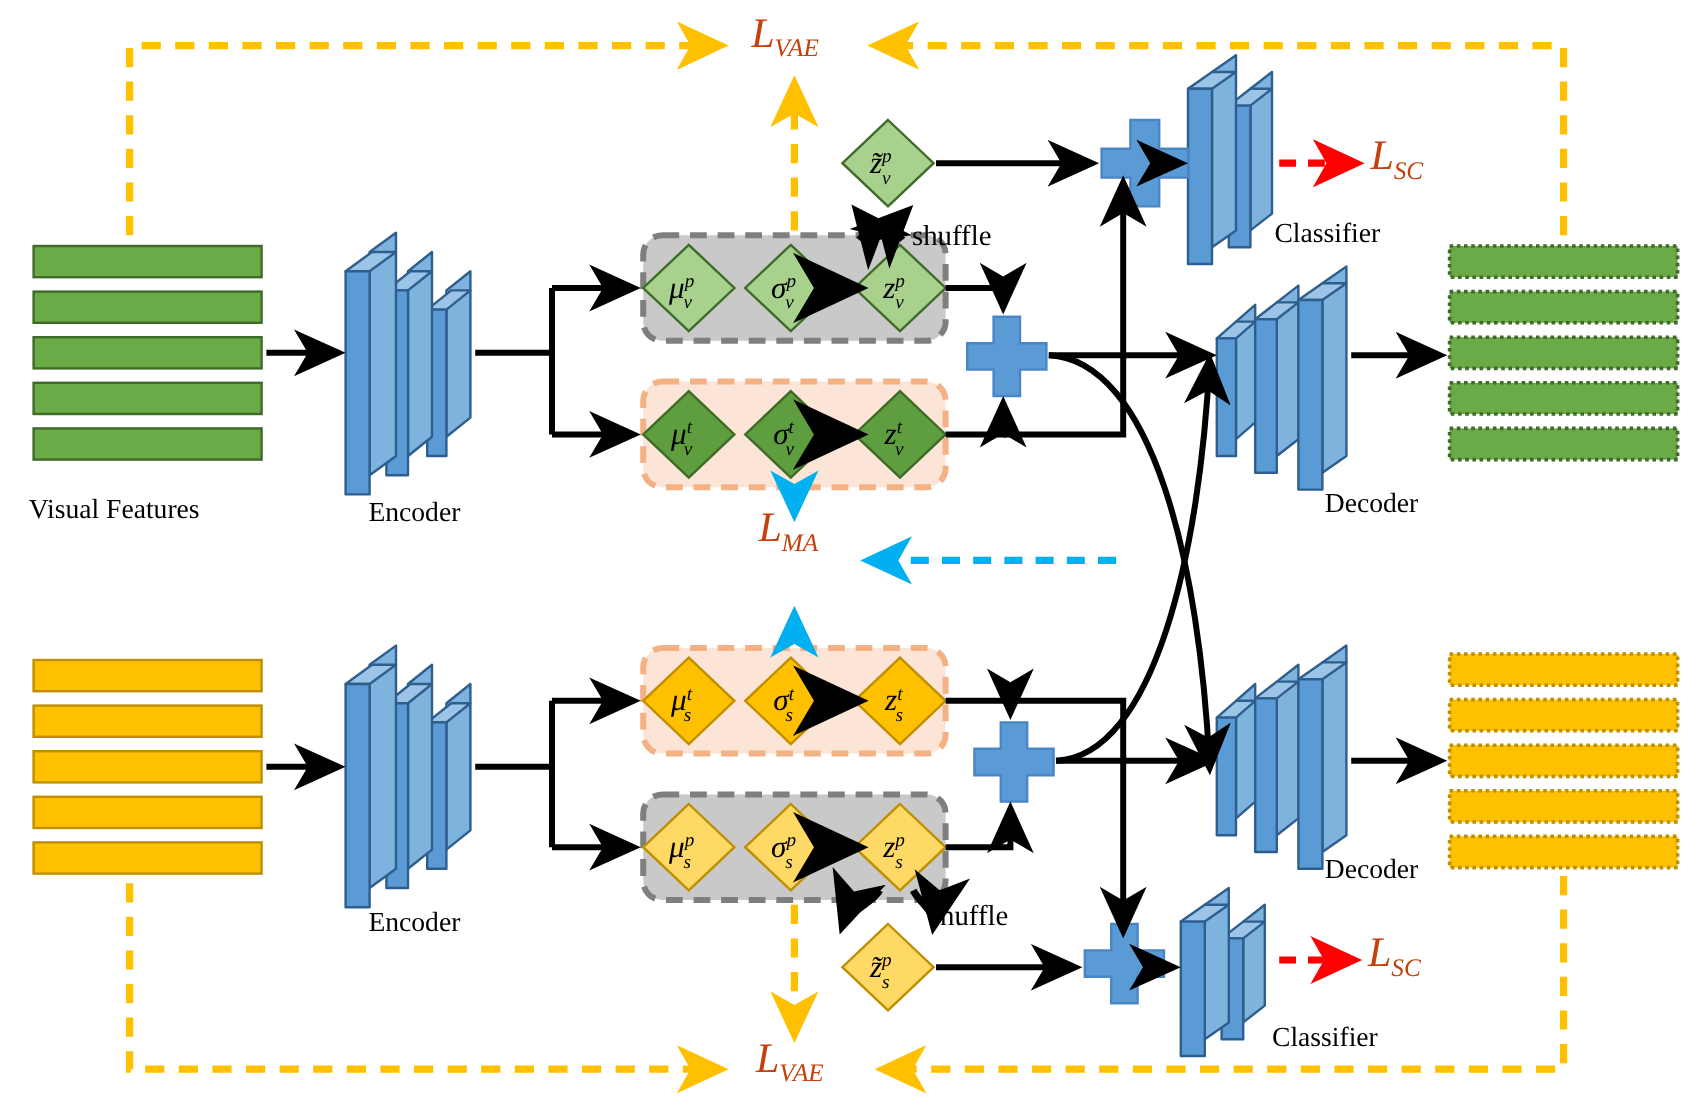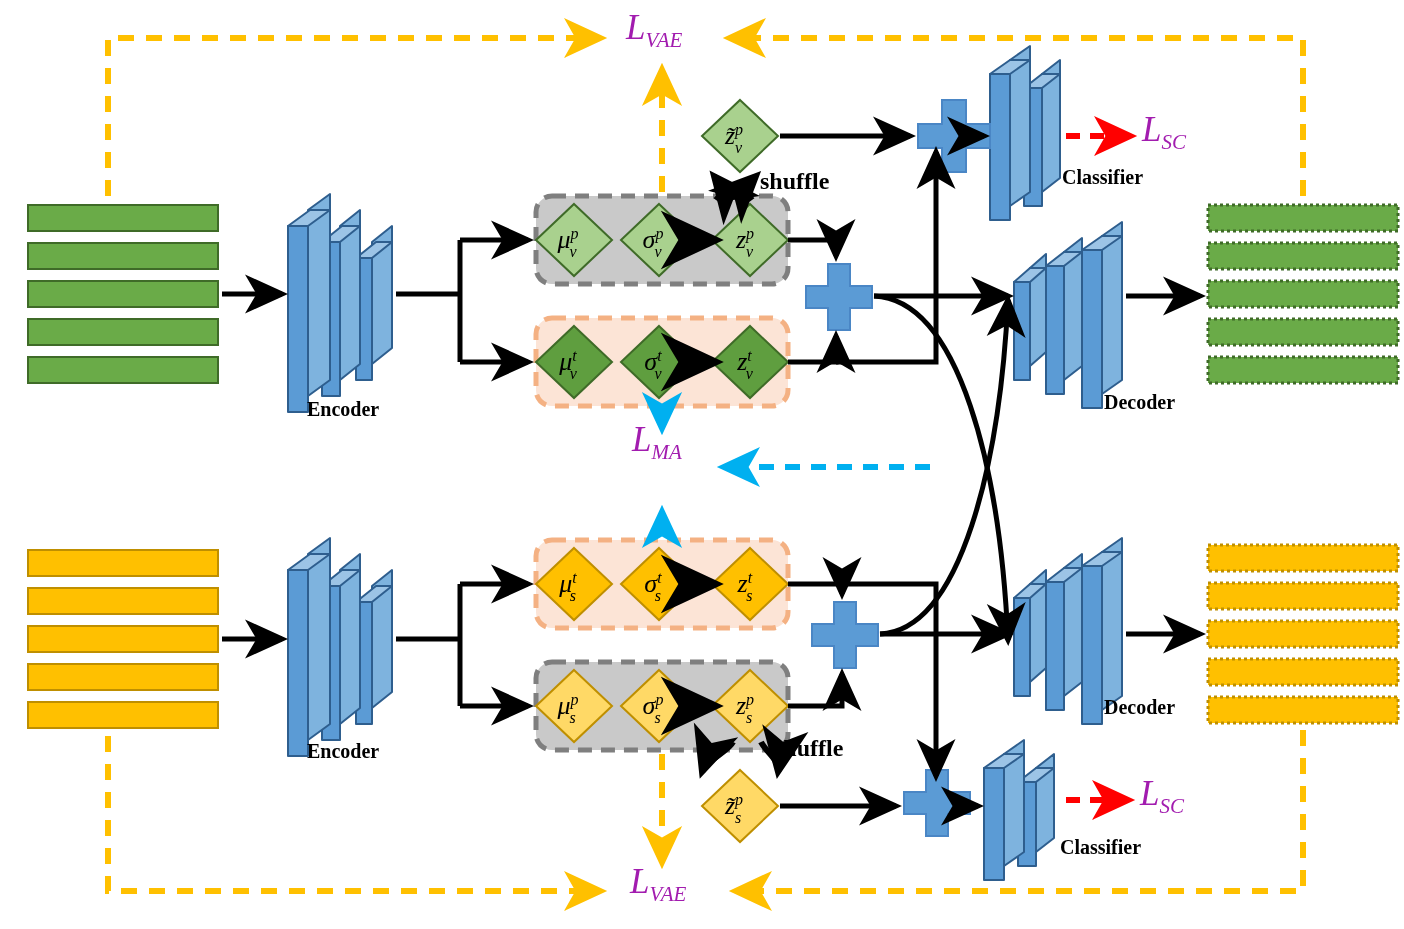--- a/index.html
+++ b/index.html
@@ -1,22 +1,22 @@
 <!DOCTYPE html>
 <html><head>
 <meta charset="utf-8">
 <style>
   html,body{margin:0;padding:0;background:#fff;}
   body{width:1404px;height:929px;font-family:"Liberation Serif",serif;}
   #stage{position:relative;width:1404px;height:929px;overflow:hidden;background:#fff;}
   svg.layer{position:absolute;left:0;top:0;width:1404px;height:929px;}
-  .lbl{position:absolute;font-family:"Liberation Serif",serif;font-weight:bold;color:#000;white-space:nowrap;}
-  .lbl-big{font-size:20px;text-align:right;}
+  .lbl{position:absolute;font-family:"Liberation Serif",serif;font-weight:normal;color:#000;white-space:nowrap;margin-top:16px;}
+  .lbl-big{font-size:23px;text-align:right;}
   .lbl-shuffle{font-size:24px;}
-  .mathlbl{position:absolute;font-family:"Liberation Serif",serif;font-style:italic;color:#a21caf;white-space:nowrap;}
+  .mathlbl{position:absolute;font-family:"Liberation Serif",serif;font-style:italic;color:#c2410c;white-space:nowrap;}
   .loss{font-size:35px;}
   .loss sub{font-size:21px;font-style:italic;}
 </style>
 </head>
 <body>
 
 <div id="stage">
 
 <svg class="layer" viewBox="0 0 1404 929">
   <defs>
@@ -317,20 +317,21 @@
 
     <text x="734" y="144" font-size="26">
       <tspan>z̃</tspan><tspan font-size="16" dy="-9">p</tspan><tspan font-size="16" dy="18" dx="-8">v</tspan>
     </text>
     <text x="734" y="814" font-size="26">
       <tspan>z̃</tspan><tspan font-size="16" dy="-9">p</tspan><tspan font-size="16" dy="18" dx="-8">s</tspan>
     </text>
   </g>
 </svg>
 
+<div class="lbl lbl-big" style="left:24px;top:396px;">Visual Features</div>
 
 <div class="lbl lbl-big" style="left:307px;top:398px;">Encoder</div>
 <div class="lbl lbl-big" style="left:307px;top:740px;">Encoder</div>
 
 <div class="lbl lbl-big" style="left:1104px;top:391px;">Decoder</div>
 <div class="lbl lbl-big" style="left:1104px;top:696px;">Decoder</div>
 
 <div class="lbl lbl-big" style="left:1062px;top:166px;">Classifier</div>
 <div class="lbl lbl-big" style="left:1060px;top:836px;">Classifier</div>
 

